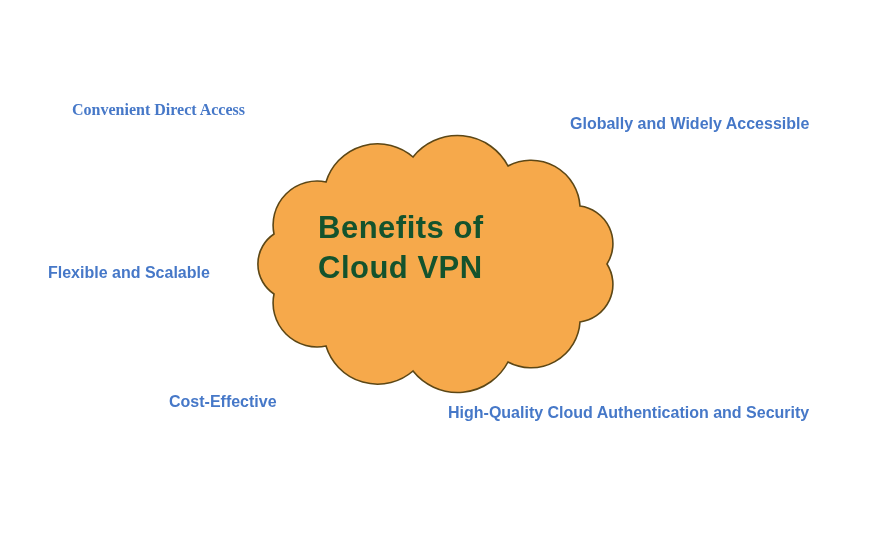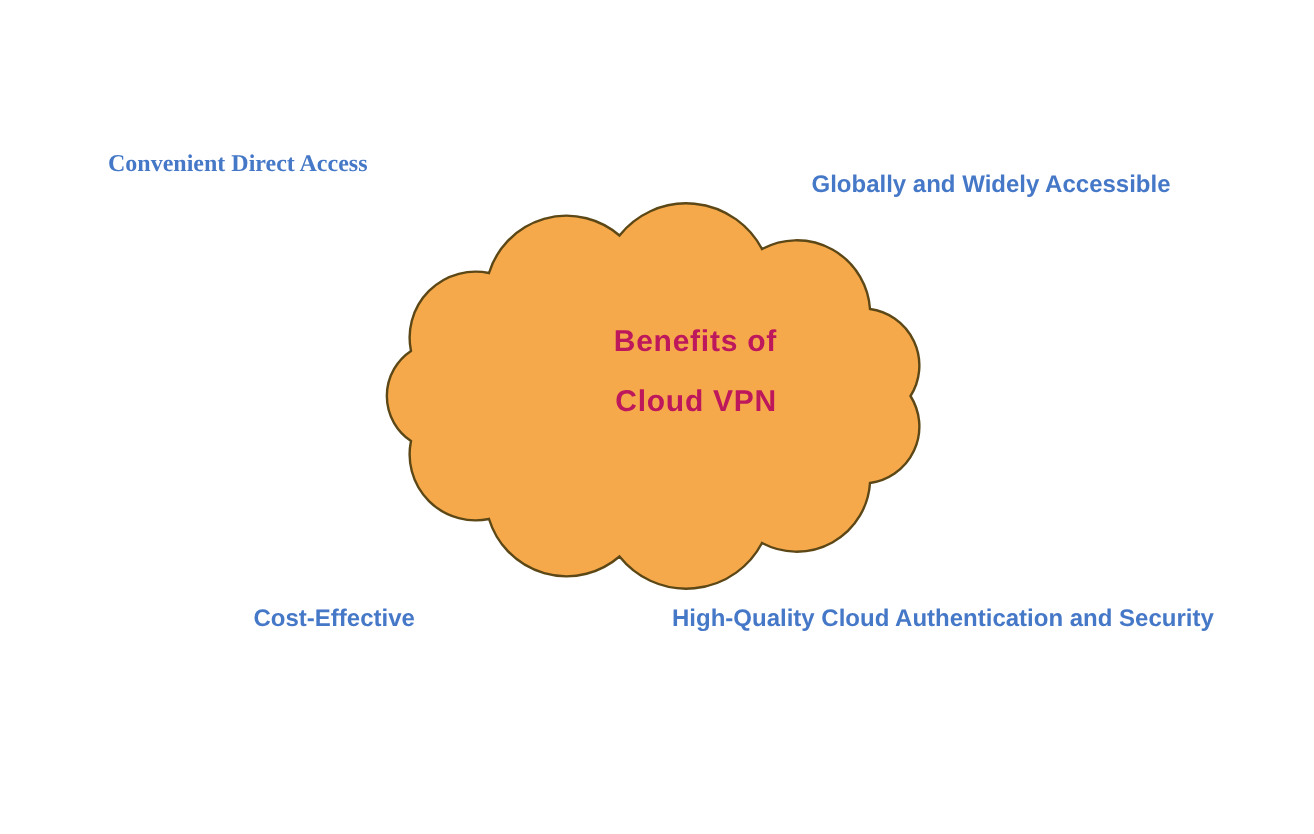--- a/index.html
+++ b/index.html
@@ -20,39 +20,39 @@
     left: 0;
     top: 0;
     width: 876px;
     height: 556px;
   }
   .cloud-title {
     position: absolute;
     left: 318px;
     top: 208px;
     width: 200px;
-    text-align: right;
-    color: #be185d;
+    text-align: left;
+    color: #14532d;
     font-weight: bold;
-    font-size: 20px;
+    font-size: 31px;
     line-height: 40px;
     letter-spacing: 0.5px;
   }
   .benefit-label {
     position: absolute;
     color: #4678C8;
     font-weight: bold;
     font-size: 16px;
     line-height: 19px;
     white-space: nowrap;
   }
   .lbl-convenient { left: 72px;  top: 100px; font-family: Liberation Serif, serif; }
-  .lbl-globally   { left: 541px; top: 114px; }
+  .lbl-globally   { left: 570px; top: 114px; }
   .lbl-flexible   { left: 48px;  top: 263px; }
-  .lbl-cost       { left: 169px; top: 403px; text-align: right; }
+  .lbl-cost       { left: 169px; top: 392px; text-align: right; }
   .lbl-highq      { left: 448px; top: 403px; }
 </style>
 </head>
 <body>
 
 <div class="canvas">
 
   <svg class="cloud-svg" viewBox="0 0 876 556" aria-hidden="true">
     <path stroke-width="1.6" d="M 607 264
          A 38 38 0 0 1 580 322
@@ -71,18 +71,19 @@
 
   <div class="cloud-title">
     <div>Benefits of</div>
     <div>Cloud VPN</div>
   </div>
 
   <div class="benefit-label lbl-convenient">Convenient Direct Access</div>
 
   <div class="benefit-label lbl-globally">Globally and Widely Accessible</div>
 
+  <div class="benefit-label lbl-flexible">Flexible and Scalable</div>
 
   <div class="benefit-label lbl-cost">Cost-Effective</div>
 
   <div class="benefit-label lbl-highq">High-Quality Cloud Authentication and Security</div>
 
 </div>
 
 </body></html>

